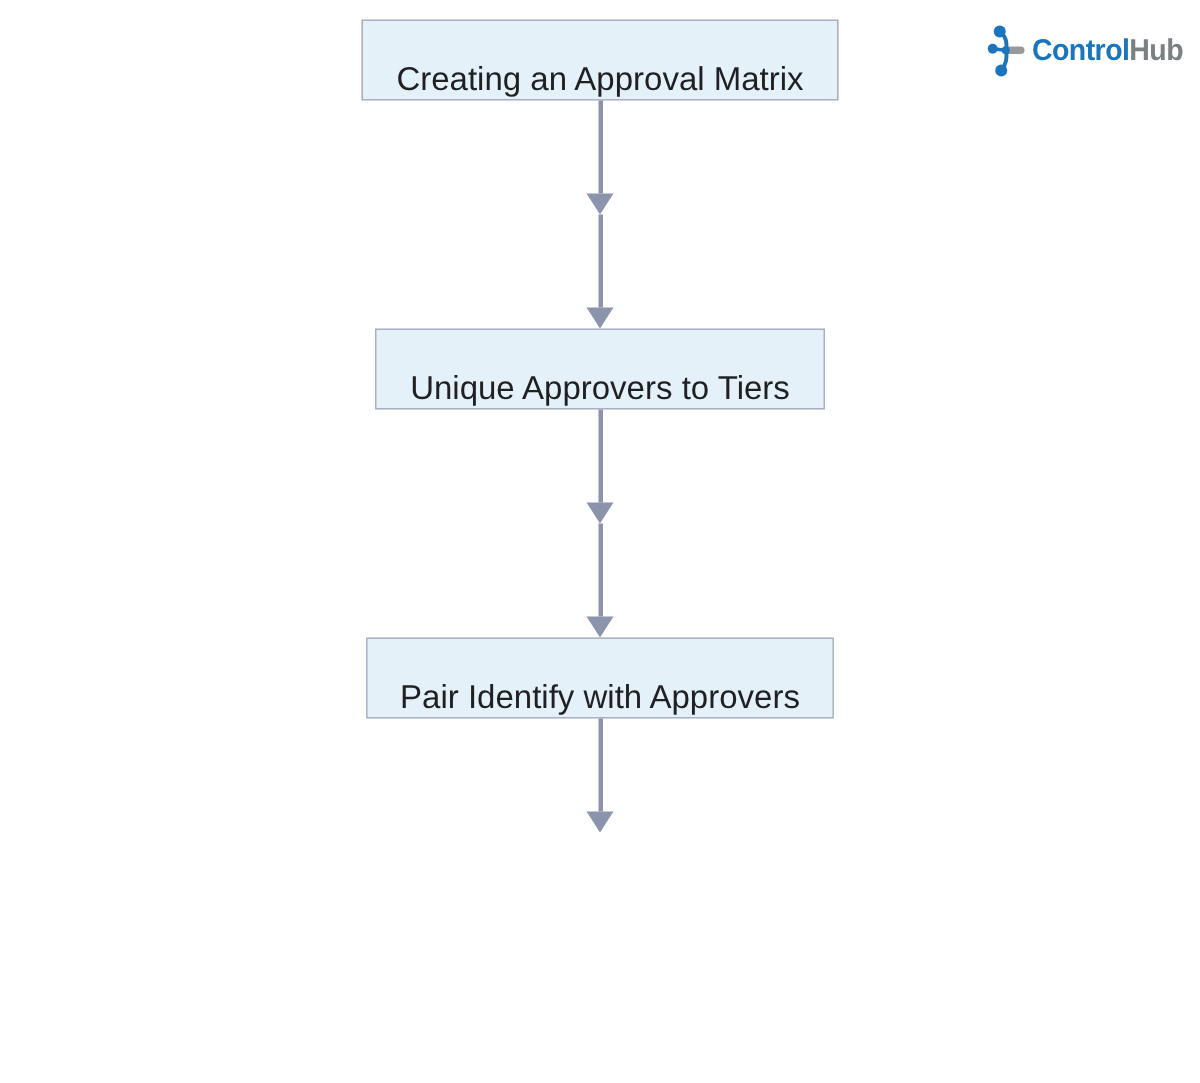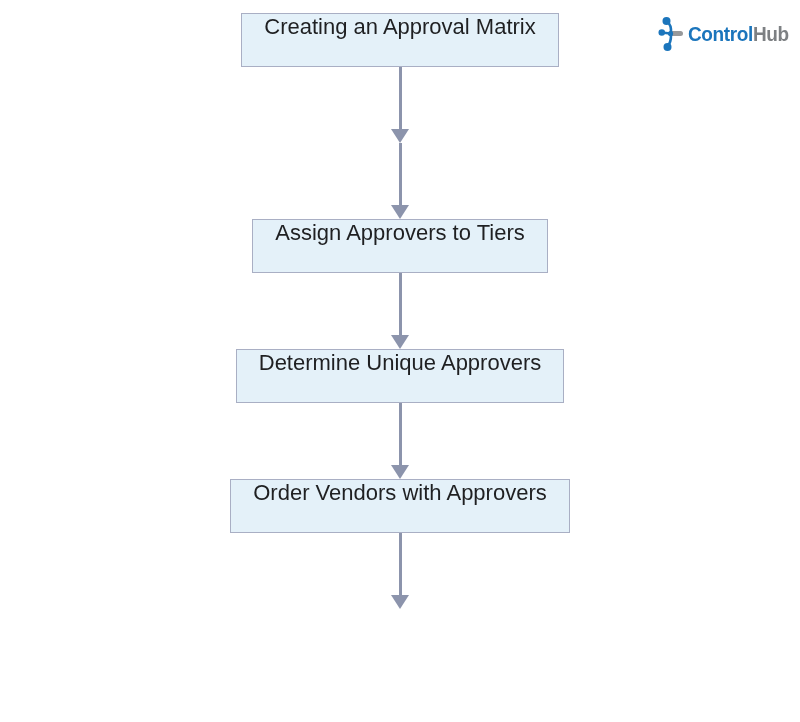--- a/index.html
+++ b/index.html
@@ -22,21 +22,21 @@
     left: 0;
     width: 100%;
     display: flex;
     flex-direction: column;
     align-items: center;
   }
   .node {
     box-sizing: border-box;
     height: 54px;
     display: flex;
-    align-items: flex-start;
+    align-items: flex-end;
     justify-content: center;
     padding: 0 22px;
     background: #e4f1f9;
     border: 1.5px solid #a9afc4;
     color: #1f2022;
     font-size: 22px;
     white-space: nowrap;
   }
   .arrow {
     height: 76px;
@@ -117,39 +117,36 @@
       <div class="head"></div>
     </div>
 
 
     <div class="arrow">
       <div class="line"></div>
       <div class="head"></div>
     </div>
 
     <div class="node">
-      <span>Assign Approvers to Tiers</span>
+      <span>Unique Approvers to Tiers</span>
     </div>
 
     <div class="arrow">
       <div class="line"></div>
       <div class="head"></div>
     </div>
 
-    <div class="node">
-      <span>Determine Unique Approvers</span>
-    </div>
 
     <div class="arrow">
       <div class="line"></div>
       <div class="head"></div>
     </div>
 
     <div class="node">
-      <span>Order Vendors with Approvers</span>
+      <span>Pair Identify with Approvers</span>
     </div>
 
     <div class="arrow">
       <div class="line"></div>
       <div class="head"></div>
     </div>
 
 
   </div>
 </div>

